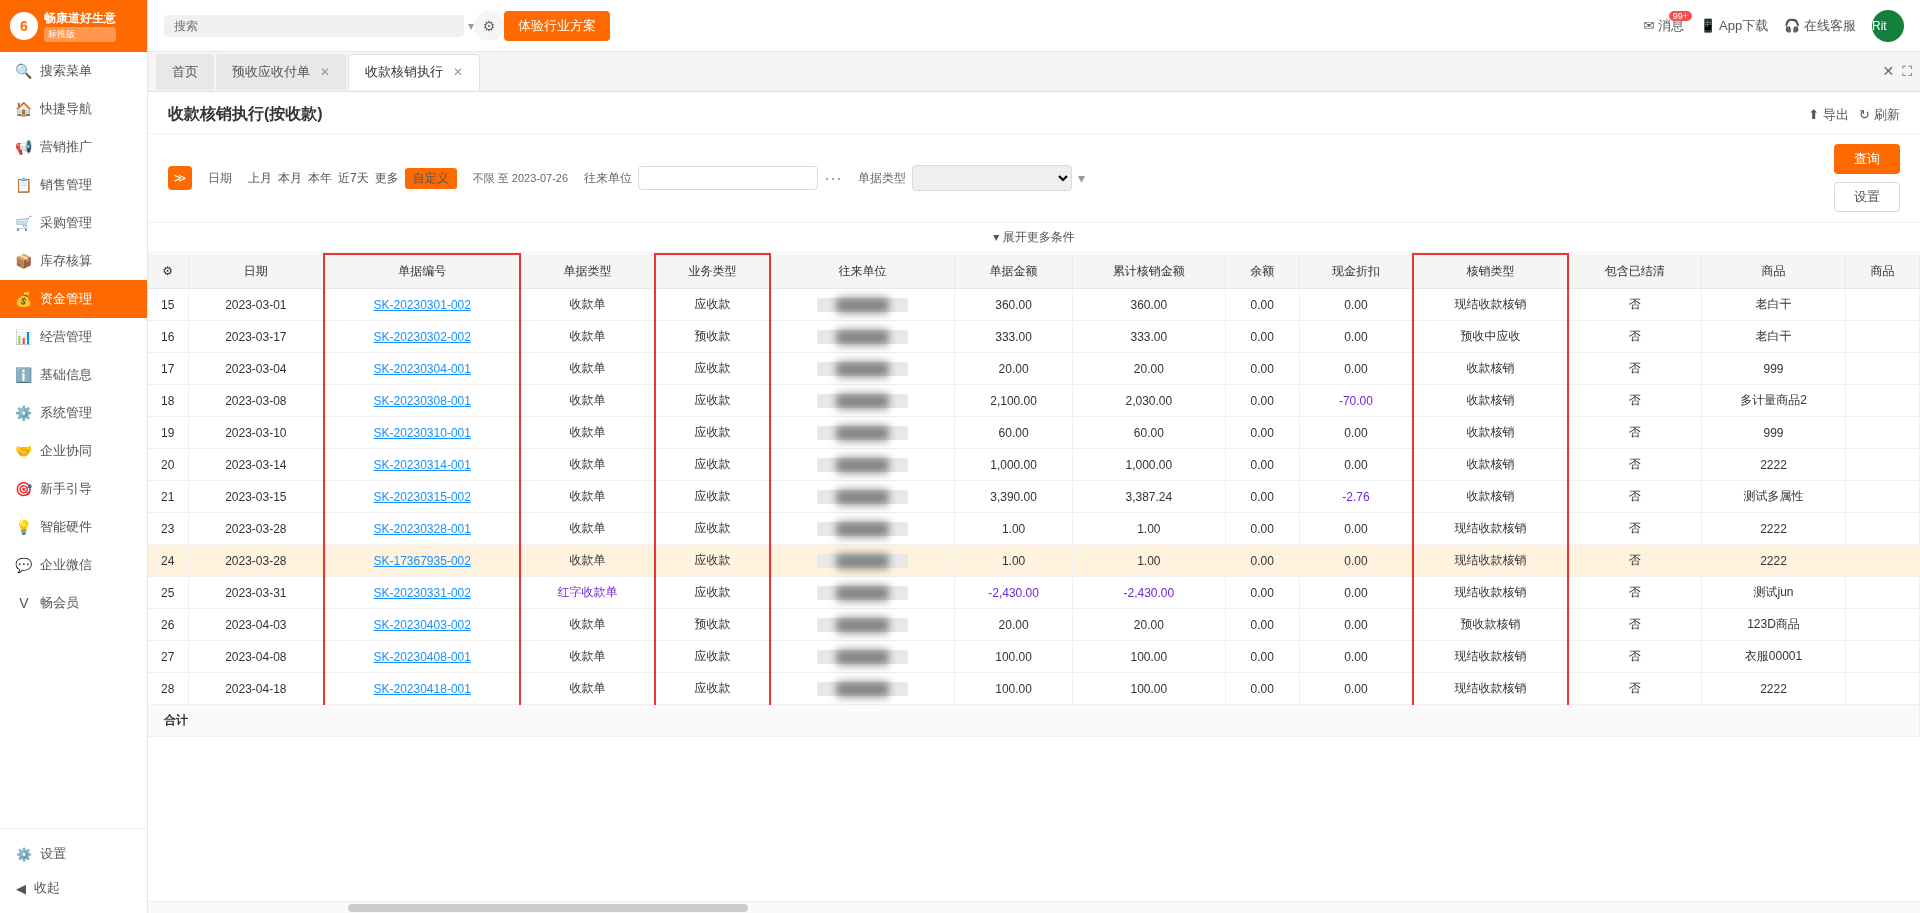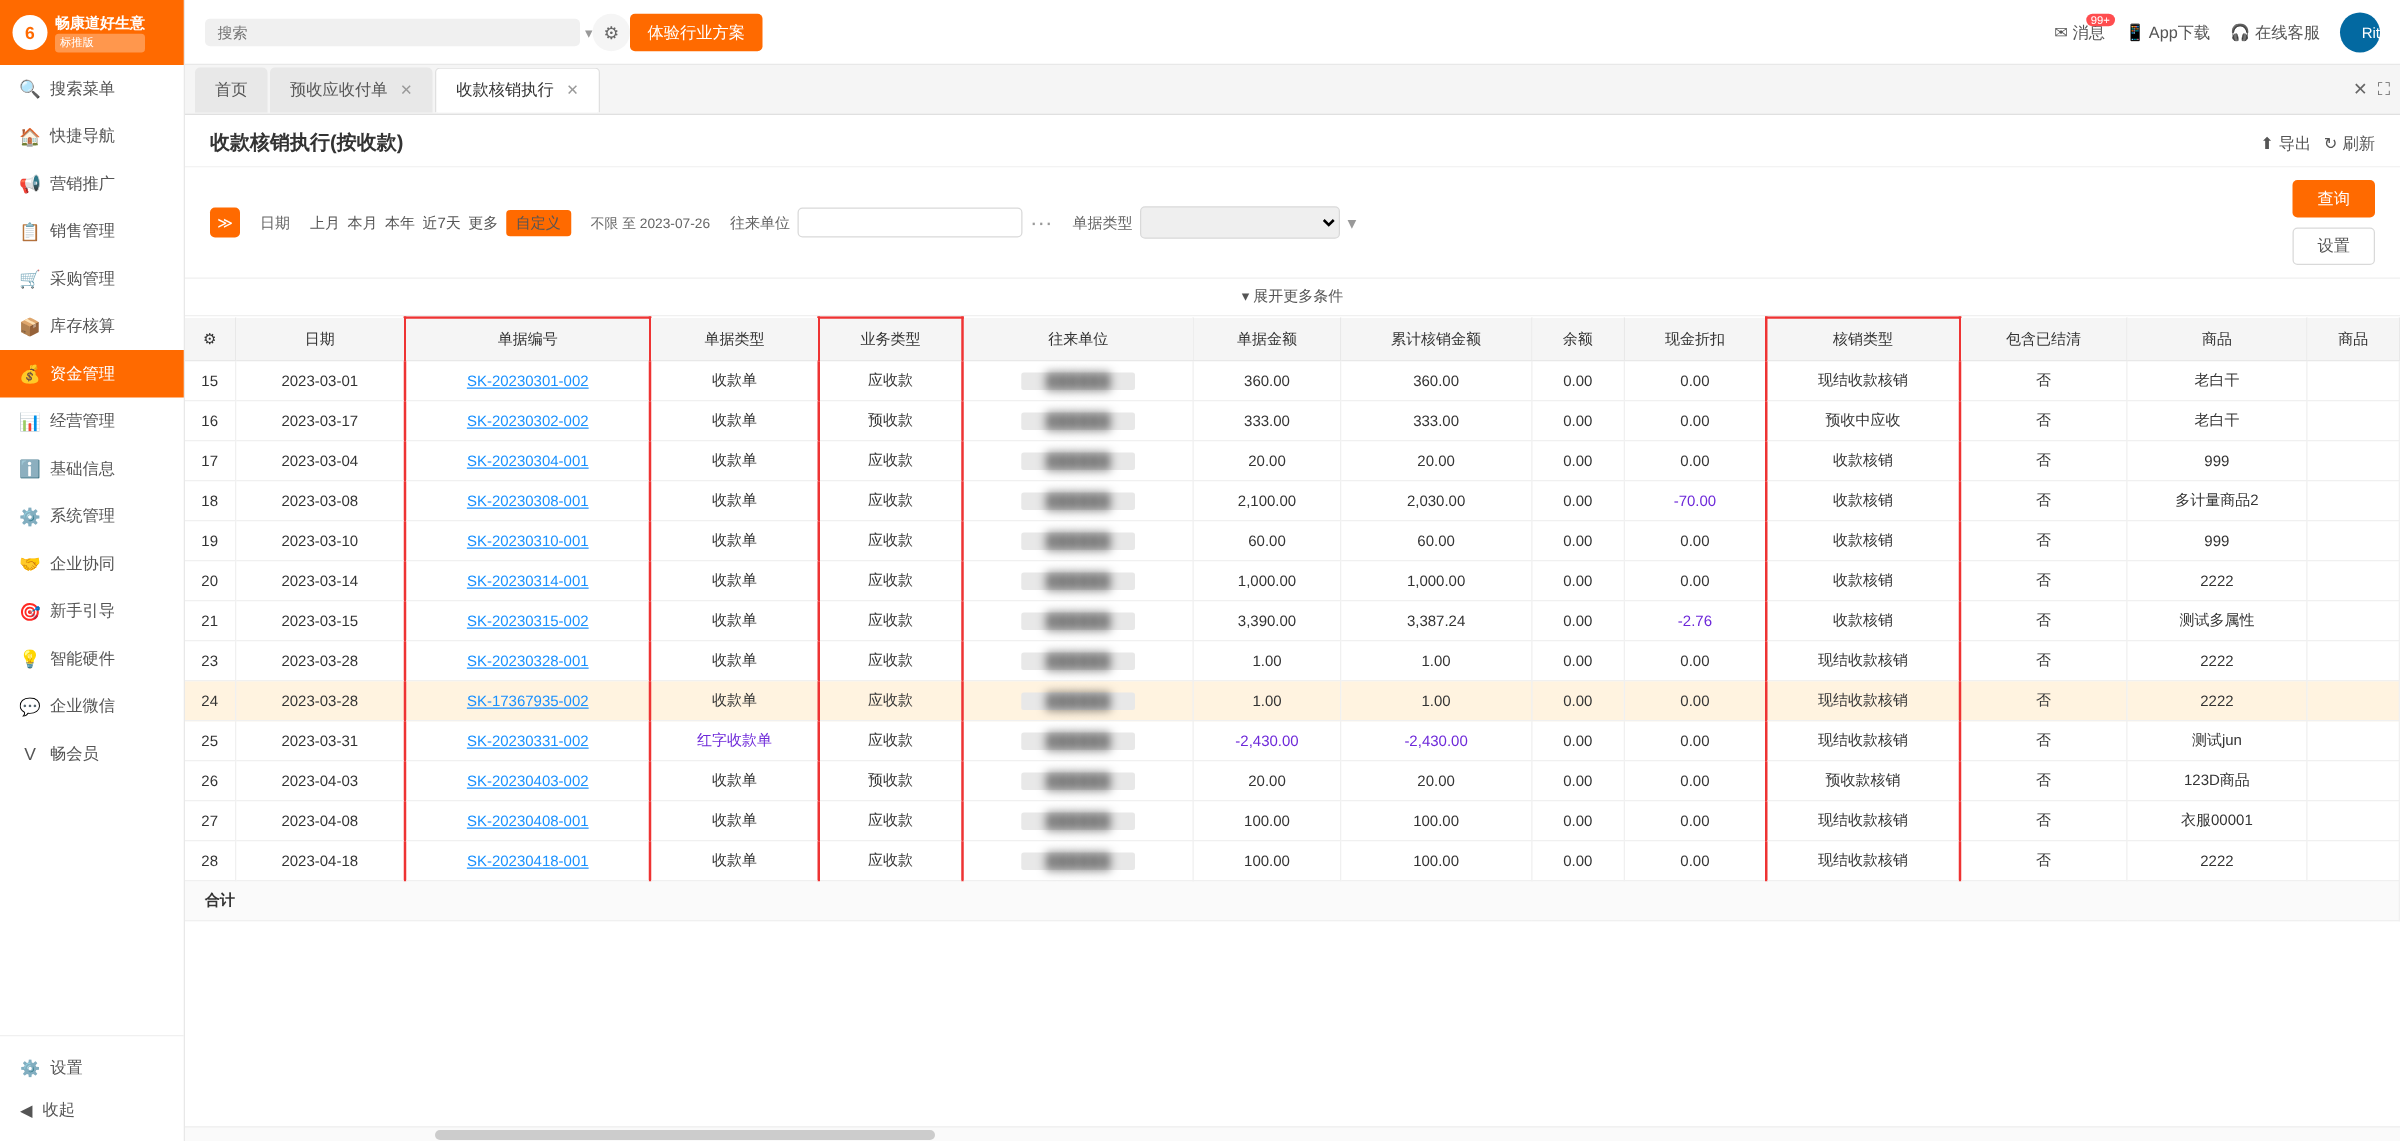--- a/index.html
+++ b/index.html
@@ -185,21 +185,21 @@
         <span class="topbar-badge">99+</span>
       </div>
       <div>
         <span>📱</span>
         <span>App下载</span>
       </div>
       <div>
         <span>🎧</span>
         <span>在线客服</span>
       </div>
-      <div style="width:32px;height:32px;background:#0369a1;border-radius:50%;display:flex;align-items:center;justify-content:flex-end;color:#fff;font-size:12px;">
+      <div style="width:32px;height:32px;background:#15803d;border-radius:50%;display:flex;align-items:center;justify-content:flex-start;color:#fff;font-size:12px;">
         <span>Rit</span>
       </div>
     </div>
   </div>
 
   <div class="tabs">
     <div class="tab">
       <span>首页</span>
     </div>
     <div class="tab">

